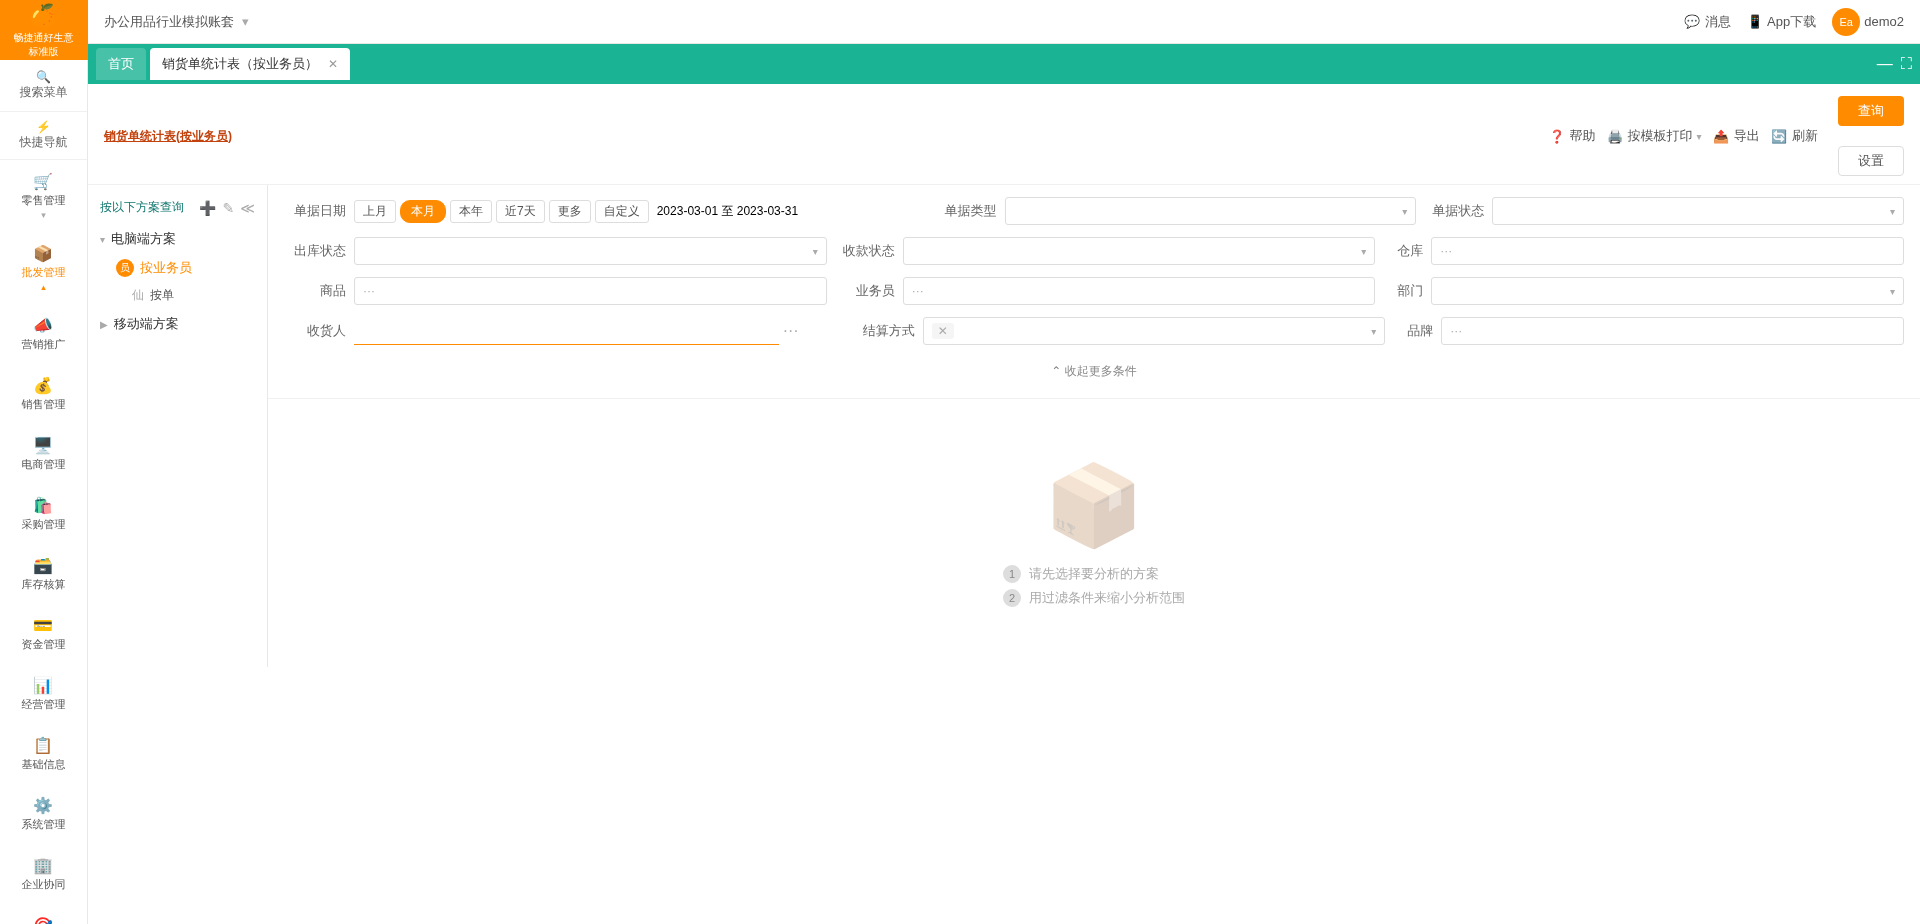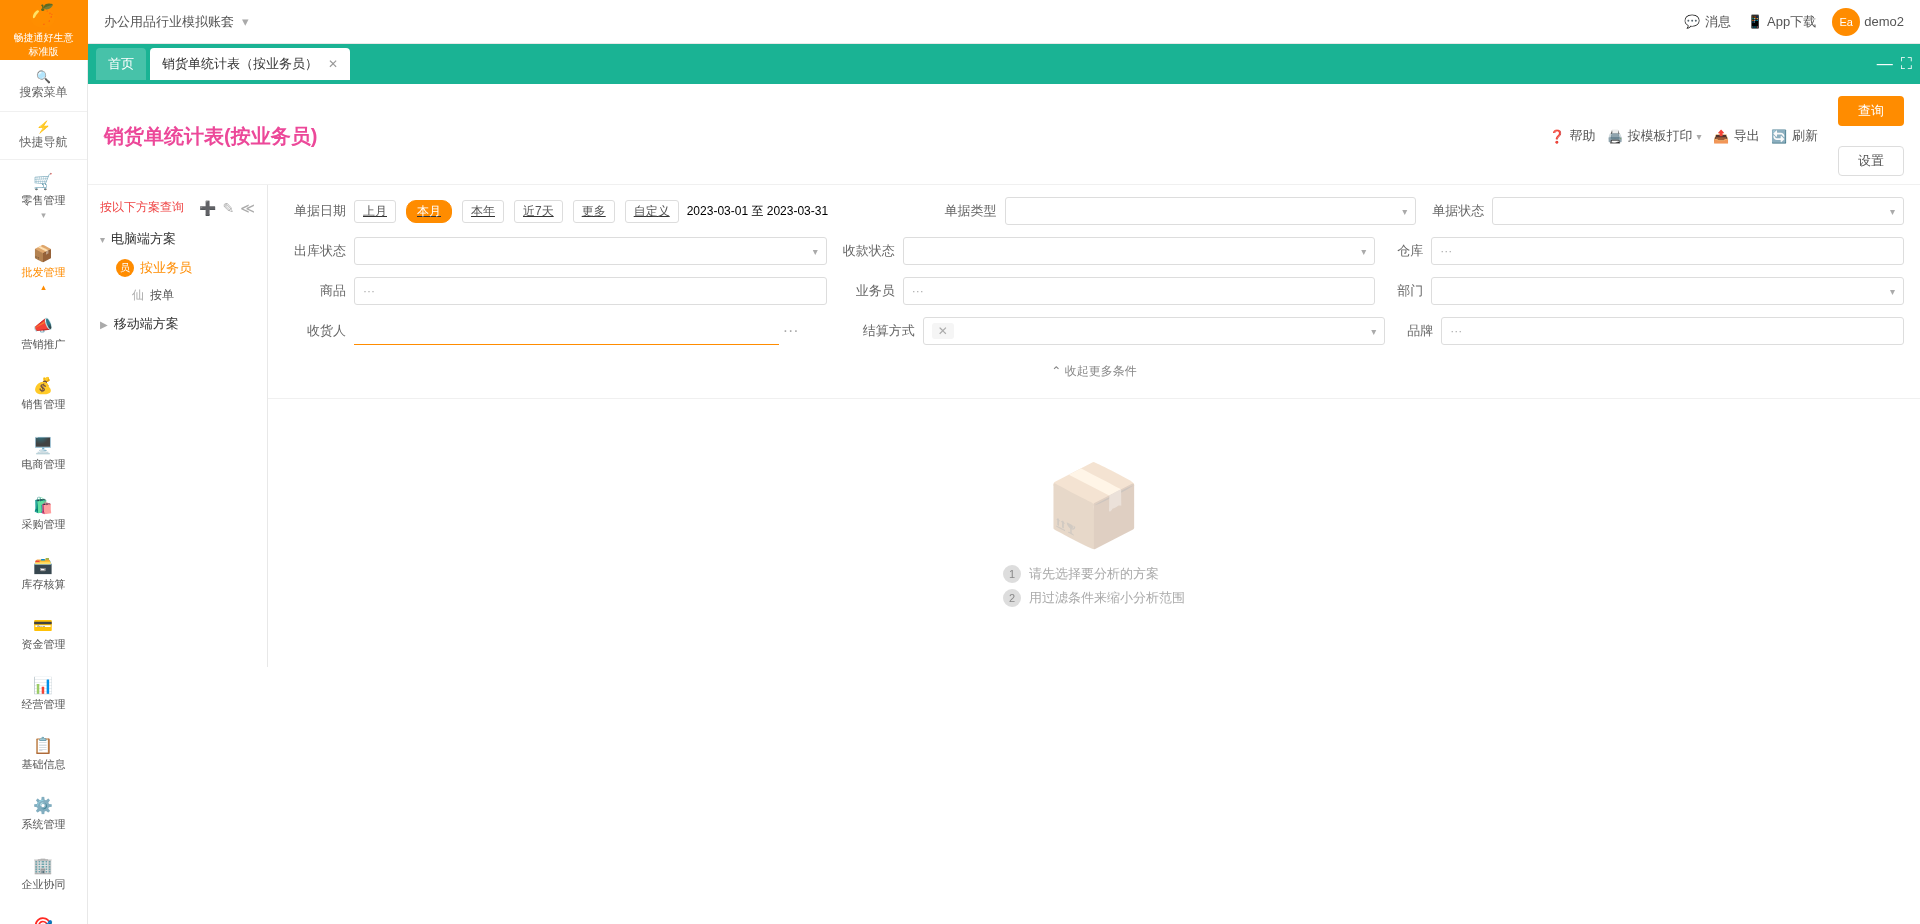--- a/index.html
+++ b/index.html
@@ -34,49 +34,49 @@
     .tab-item.active { background: #fff; color: #333; border-radius: 4px 4px 0 0; }
     .tab-close { font-size: 12px; color: #999; cursor: pointer; margin-left: 4px; }
     .tab-bar-right { margin-left: auto; display: flex; align-items: center; gap: 8px; }
     .tab-bar-right .icon-btn { color: #fff; font-size: 16px; cursor: pointer; }
 
     
     .page-content { flex: 1; overflow-y: auto; background: #fff; }
 
     
     .page-header { padding: 12px 16px 8px 16px; display: flex; align-items: center; justify-content: space-between; border-bottom: 1px solid #f0f0f0; }
-    .page-title { font-size: 20px; font-weight: bold; color: #ec4899; }
+    .page-title { font-size: 12px; font-weight: bold; color: #c2410c; text-decoration: underline; }
     .page-actions { display: flex; align-items: center; gap: 12px; font-size: 13px; color: #555; }
     .page-actions .action-btn { display: flex; align-items: center; gap: 4px; cursor: pointer; color: #555; }
     .btn-query { background: #ff8c00; color: white; border: none; padding: 6px 20px; border-radius: 4px; font-size: 13px; cursor: pointer; }
     .btn-setting { background: #fff; color: #555; border: 1px solid #ddd; padding: 5px 16px; border-radius: 4px; font-size: 13px; cursor: pointer; margin-top: 4px; }
 
     
     .content-body { display: flex; flex: 1; overflow: hidden; }
 
     
     .left-panel { width: 180px; border-right: 1px solid #e8e8e8; padding: 10px 0; background: #fff; }
     .left-panel-header { display: flex; align-items: center; justify-content: space-between; padding: 4px 12px 8px 12px; font-size: 13px; color: #555; }
-    .left-panel-header-title { font-size: 12px; color: #ef4444; font-family: Liberation Serif, serif; }
+    .left-panel-header-title { font-size: 12px; color: #0f766e; font-family: Liberation Serif, serif; }
     .left-panel-icons { display: flex; gap: 6px; color: #aaa; font-size: 14px; }
     .left-panel-icons span { cursor: pointer; }
     .tree-node { padding: 6px 12px; display: flex; align-items: center; gap: 6px; cursor: pointer; font-size: 13px; color: #333; }
     .tree-node .chevron { font-size: 10px; color: #aaa; }
     .tree-child { padding: 5px 12px 5px 28px; display: flex; align-items: center; gap: 6px; cursor: pointer; font-size: 13px; color: #333; }
     .tree-child.active { color: #ff8c00; }
     .tree-child-icon { width: 18px; height: 18px; border-radius: 50%; background: #ff8c00; display: flex; align-items: center; justify-content: center; color: white; font-size: 10px; }
     .tree-grandchild { padding: 5px 12px 5px 44px; display: flex; align-items: center; gap: 6px; cursor: pointer; font-size: 12px; color: #555; }
 
     
     .right-panel { flex: 1; display: flex; flex-direction: column; overflow: hidden; }
     .filter-section { padding: 12px 16px; background: #fff; border-bottom: 1px solid #f0f0f0; }
     .filter-row { display: flex; align-items: center; gap: 0; margin-bottom: 12px; }
     .filter-label { width: 70px; text-align: right; color: #666; font-size: 13px; padding-right: 8px; flex-shrink: 0; }
     .filter-control { flex: 1; display: flex; align-items: center; }
-    .date-quick-btns { display: flex; align-items: flex-end; gap: 10px; margin-right: 8px; text-decoration: underline; }
+    .date-quick-btns { display: flex; align-items: flex-end; gap: 4px; margin-right: 8px; }
     .date-quick-btn { padding: 2px 8px; font-size: 12px; border: 1px solid #ddd; border-radius: 3px; cursor: pointer; color: #555; background: #fff; }
     .date-quick-btn.active { background: #ff8c00; color: white; border-color: #ff8c00; border-radius: 10px; padding: 2px 10px; }
     .date-range-text { font-size: 12px; color: #000000; }
     .filter-select { flex: 1; height: 28px; border: 1px solid #ddd; border-radius: 3px; padding: 0 8px; font-size: 12px; color: #333; display: flex; align-items: center; justify-content: space-between; cursor: pointer; background: #fff; }
     .filter-select .placeholder { color: #bbb; }
     .filter-input { flex: 1; height: 28px; border: none; border-bottom: 1px solid #ff8c00; padding: 0 4px; font-size: 12px; color: #333; outline: none; }
     .filter-dots { color: #aaa; font-size: 16px; margin-left: 4px; cursor: pointer; }
     .collapse-btn { text-align: center; padding: 6px 0; color: #888; font-size: 12px; cursor: pointer; }
     .collapse-btn span { display: inline-flex; align-items: center; gap: 4px; }
 

